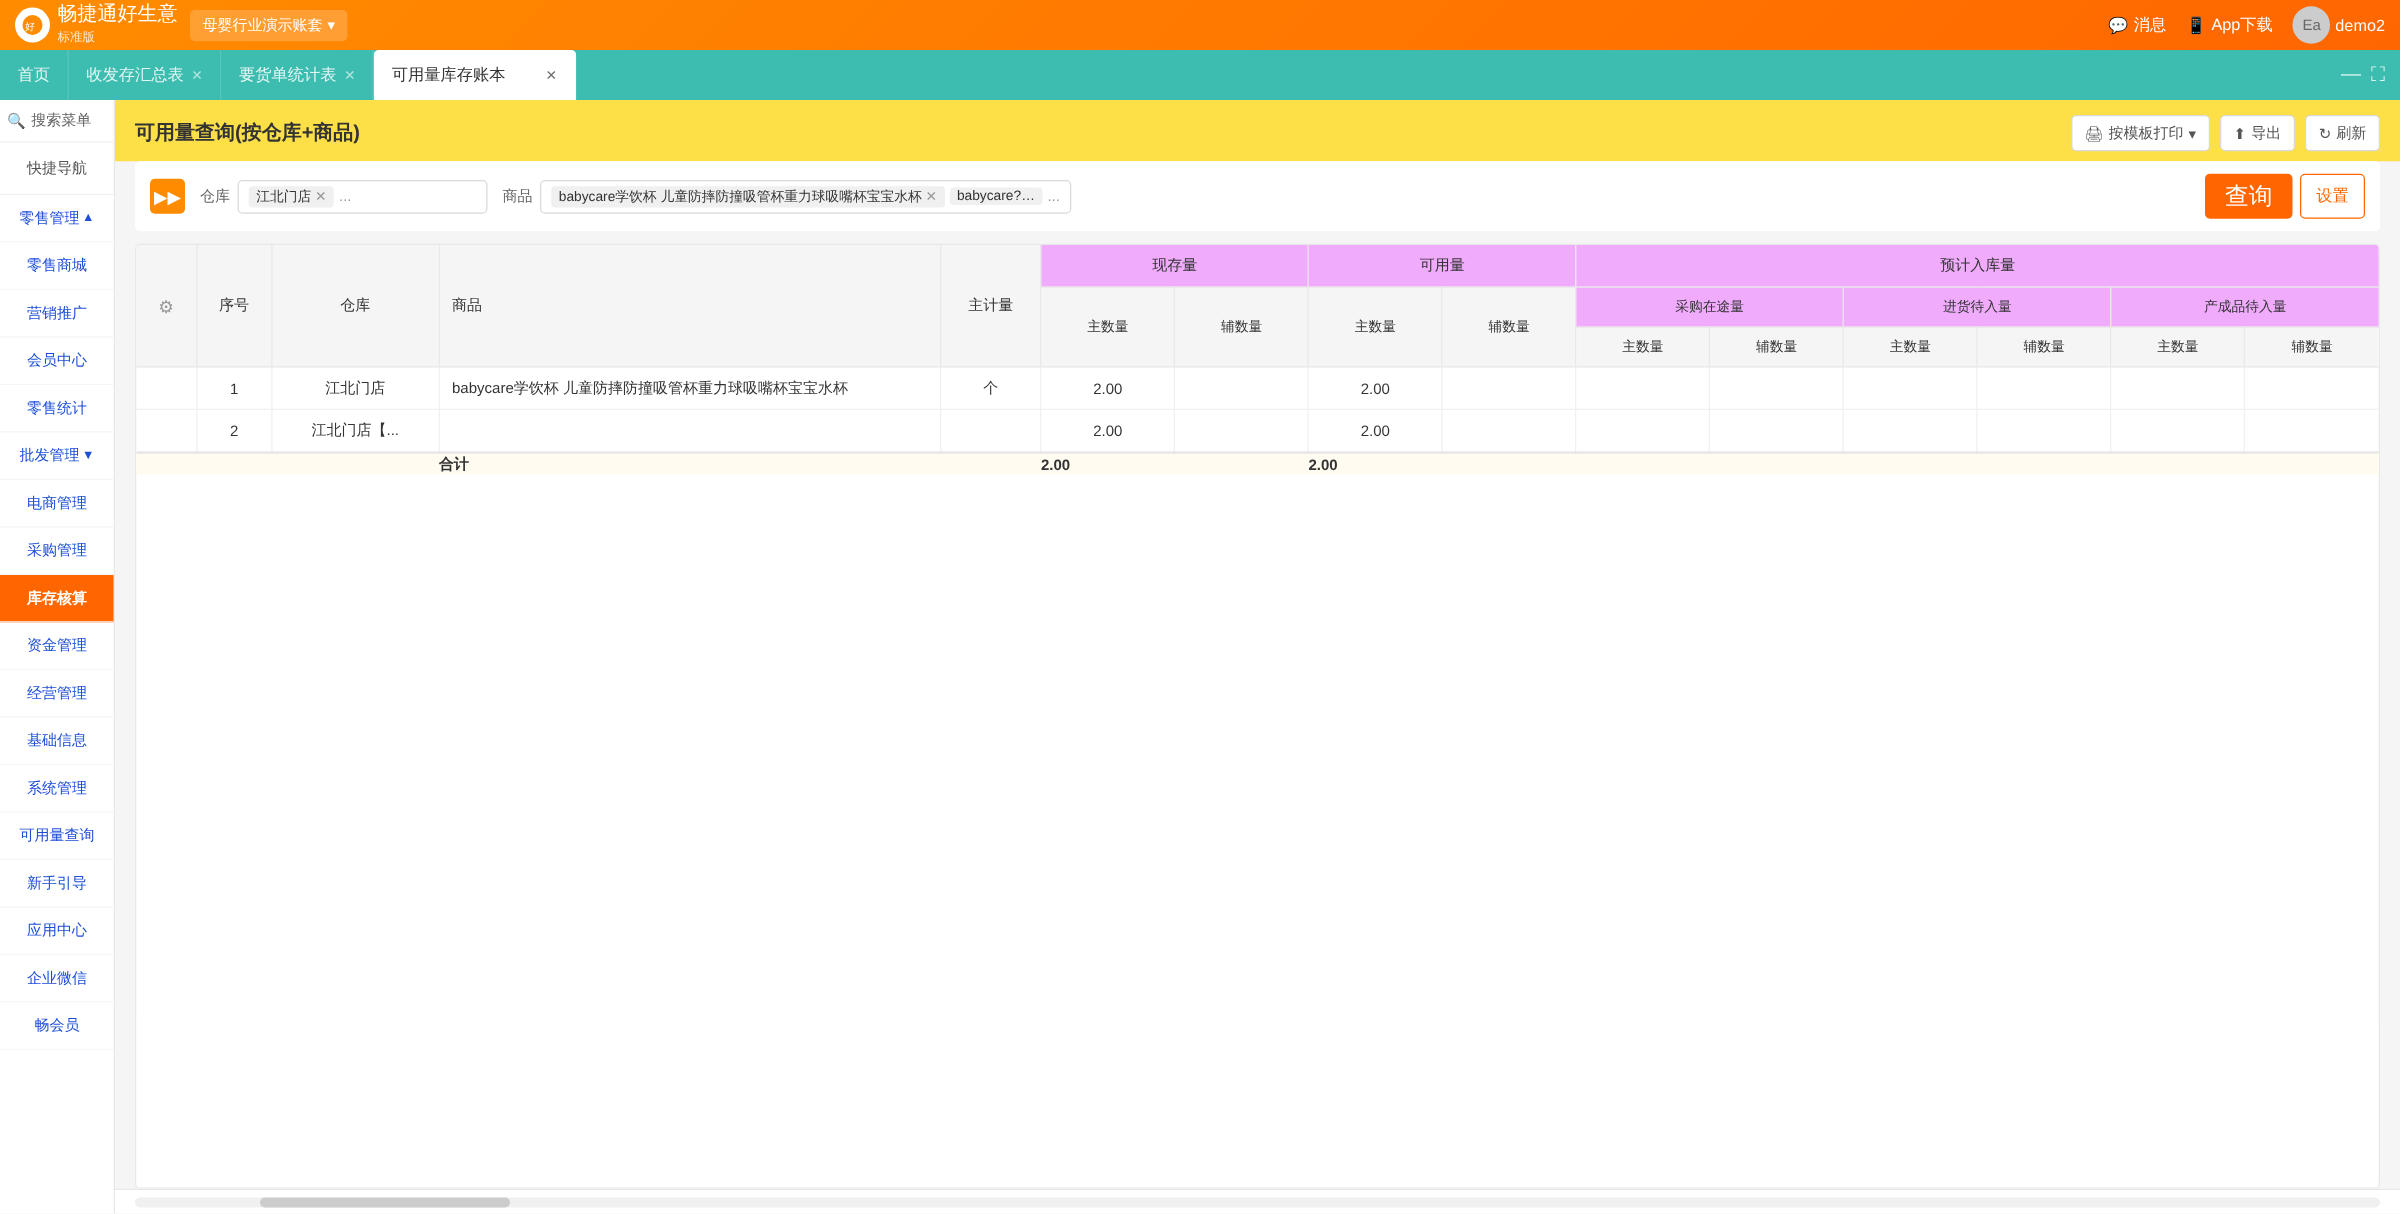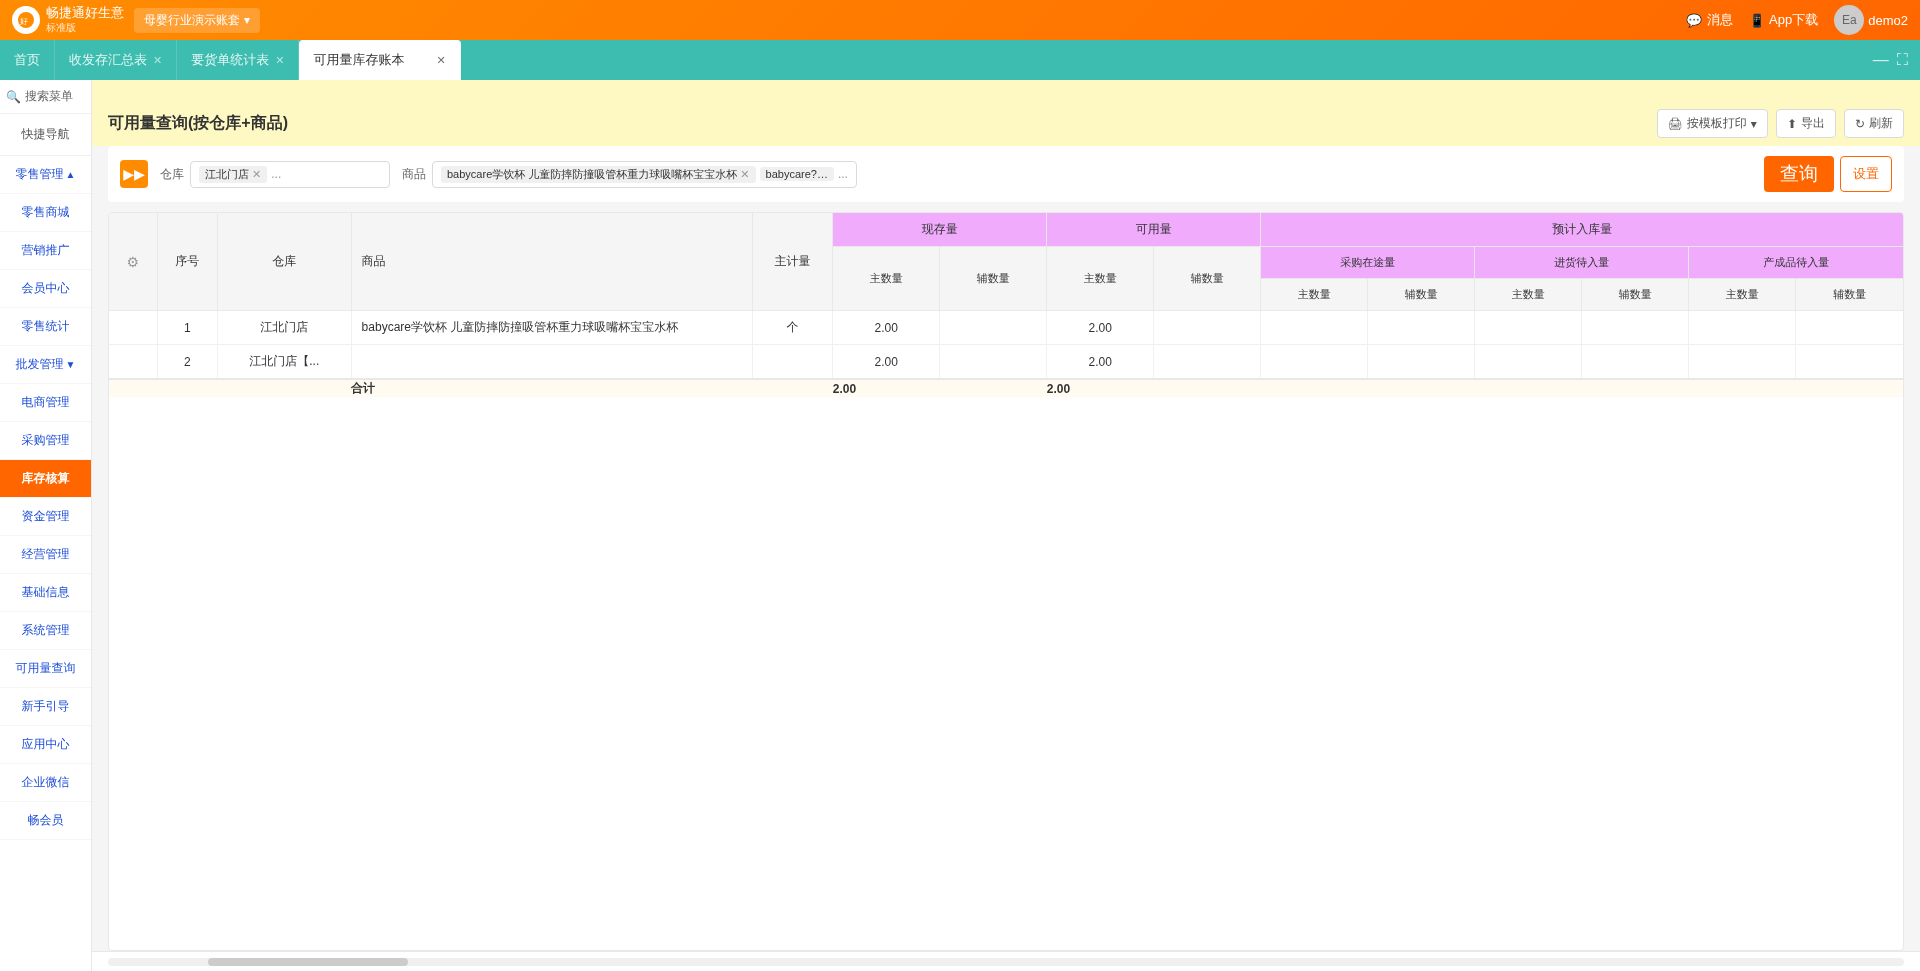--- a/index.html
+++ b/index.html
@@ -12,21 +12,21 @@
       display: flex;
       align-items: center;
       padding: 0 12px;
       justify-content: space-between;
       flex-shrink: 0;
     }
     .top-bar-left { display: flex; align-items: center; gap: 10px; }
     .logo-area { display: flex; align-items: center; gap: 6px; }
     .logo-icon { width: 28px; height: 28px; background: white; border-radius: 50%; display: flex; align-items: center; justify-content: center; }
     .logo-icon svg { width: 20px; height: 20px; }
-    .logo-text { color: white; font-size: 13px; line-height: 1.2; }
+    .logo-text { color: white; font-size: 16px; line-height: 1.2; font-family: Liberation Mono, monospace; }
     .logo-sub { font-size: 10px; color: rgba(255,255,255,0.8); }
     .tenant-selector {
       display: flex; align-items: center; gap: 4px;
       background: rgba(255,255,255,0.2); border-radius: 4px;
       padding: 4px 10px; color: white; font-size: 12px; cursor: pointer;
     }
     .top-bar-right { display: flex; align-items: center; gap: 16px; color: white; font-size: 13px; }
     .top-bar-right .icon-btn { display: flex; align-items: center; gap: 4px; cursor: pointer; }
     .user-avatar { width: 30px; height: 30px; border-radius: 50%; background: #ccc; overflow: hidden; display: flex; align-items: center; justify-content: center; font-size: 12px; color: #666; }
 
@@ -112,22 +112,22 @@
     .content-area {
       flex: 1;
       display: flex;
       flex-direction: column;
       overflow: hidden;
       background: #f5f5f5;
     }
 
     
     .page-header {
-      background: #fef9c3;
-      padding: 29px 16px 8px 16px;
+      background: #fde047;
+      padding: 12px 16px 8px 16px;
       display: flex;
       align-items: center;
       justify-content: space-between;
       flex-shrink: 0;
     }
     .page-title { font-size: 16px; font-weight: bold; color: #333; }
     .page-actions { display: flex; align-items: center; gap: 8px; }
     .action-btn {
       display: flex; align-items: center; gap: 4px;
       padding: 5px 10px; border-radius: 4px;

